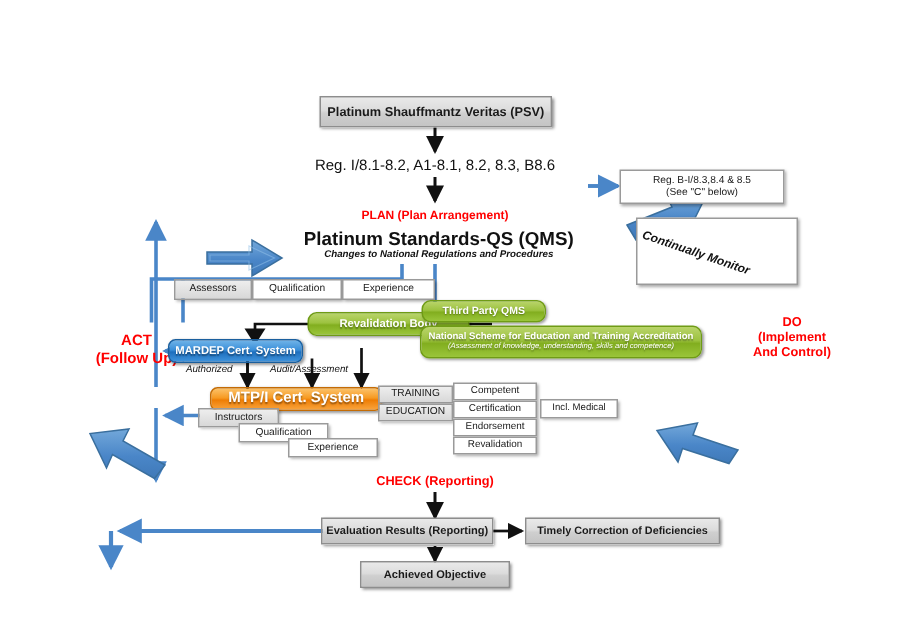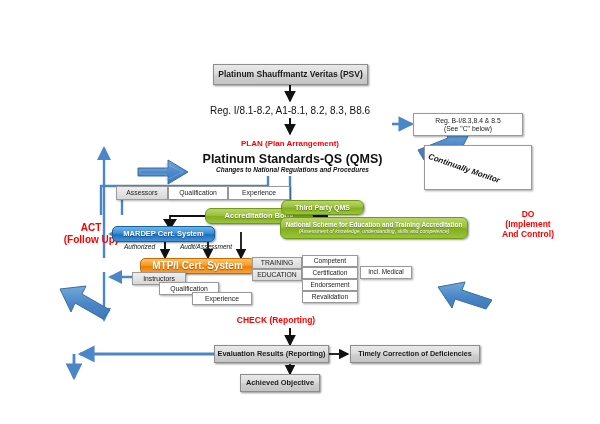--- a/index.html
+++ b/index.html
@@ -150,21 +150,21 @@
   <span>Assessors</span>
 </div>
 <div class="node white" style="left:168px;top:186px;width:60px;height:14px;font-size:6.8px;">
   <span>Qualification</span>
 </div>
 <div class="node white" style="left:228px;top:186px;width:62px;height:14px;font-size:6.8px;">
   <span>Experience</span>
 </div>
 
 <div class="node green" style="left:205px;top:208px;width:108px;height:16px;font-size:7.5px;">
-  <span>Accreditation Body</span>
+  <span>Revalidation Body</span>
 </div>
 
 <div class="node green" style="left:281px;top:200px;width:83px;height:15px;font-size:7px;">
   <span>Third Party QMS</span>
 </div>
 
 <div class="node green" style="left:280px;top:217px;width:188px;height:22px;flex-direction:column;">
   <div style="font-size:6.4px;">National Scheme for Education and Training Accreditation</div>
   <div style="font-size:5.1px;font-style:italic;font-weight:normal;">(Assessment of knowledge, understanding, skills and competence)</div>
 </div>
@@ -173,21 +173,21 @@
   <div>DO</div>
   <div>(Implement</div>
   <div>And Control)</div>
 </div>
 
 <div class="redlbl" style="left:55px;top:222px;width:72px;font-size:10px;">
   <div>ACT</div>
   <div>(Follow Up)</div>
 </div>
 
-<div class="node blue" style="left:112px;top:226px;width:103px;height:16px;font-size:7.5px;">
+<div class="node blue" style="left:112px;top:226px;width:90px;height:16px;font-size:7.5px;">
   <span>MARDEP Cert. System</span>
 </div>
 
 <div class="italtxt" style="left:112px;top:243px;width:55px;font-size:6.5px;">Authorized</div>
 <div class="italtxt" style="left:166px;top:243px;width:80px;font-size:6.5px;">Audit/Assessment</div>
 
 <div class="node orange" style="left:140px;top:258px;width:115px;height:16px;font-size:10px;">
   <span>MTP/I Cert. System</span>
 </div>
 
@@ -217,25 +217,25 @@
 <div class="node white" style="left:302px;top:279px;width:56px;height:12px;font-size:6.6px;">
   <span>Endorsement</span>
 </div>
 <div class="node white" style="left:302px;top:291px;width:56px;height:12px;font-size:6.6px;">
   <span>Revalidation</span>
 </div>
 <div class="node white" style="left:360px;top:266px;width:52px;height:13px;font-size:6.4px;">
   <span>Incl. Medical</span>
 </div>
 
-<div class="redlbl" style="left:216px;top:316px;width:120px;font-size:8.5px;">CHECK (Reporting)</div>
+<div class="redlbl" style="left:230px;top:316px;width:120px;font-size:8.5px;">CHECK (Reporting)</div>
 
 <div class="node grey" style="left:214px;top:345px;width:115px;height:18px;font-size:7.4px;">
   <span>Evaluation Results (Reporting)</span>
 </div>
 
 <div class="node grey" style="left:350px;top:345px;width:130px;height:18px;font-size:7.2px;">
   <span>Timely Correction of Deficiencies</span>
 </div>
 
-<div class="node grey" style="left:240px;top:374px;width:80px;height:18px;font-size:7.4px;">
+<div class="node grey" style="left:240px;top:374px;width:100px;height:18px;font-size:7.4px;">
   <span>Achieved Objective</span>
 </div>
 
 </body></html>

